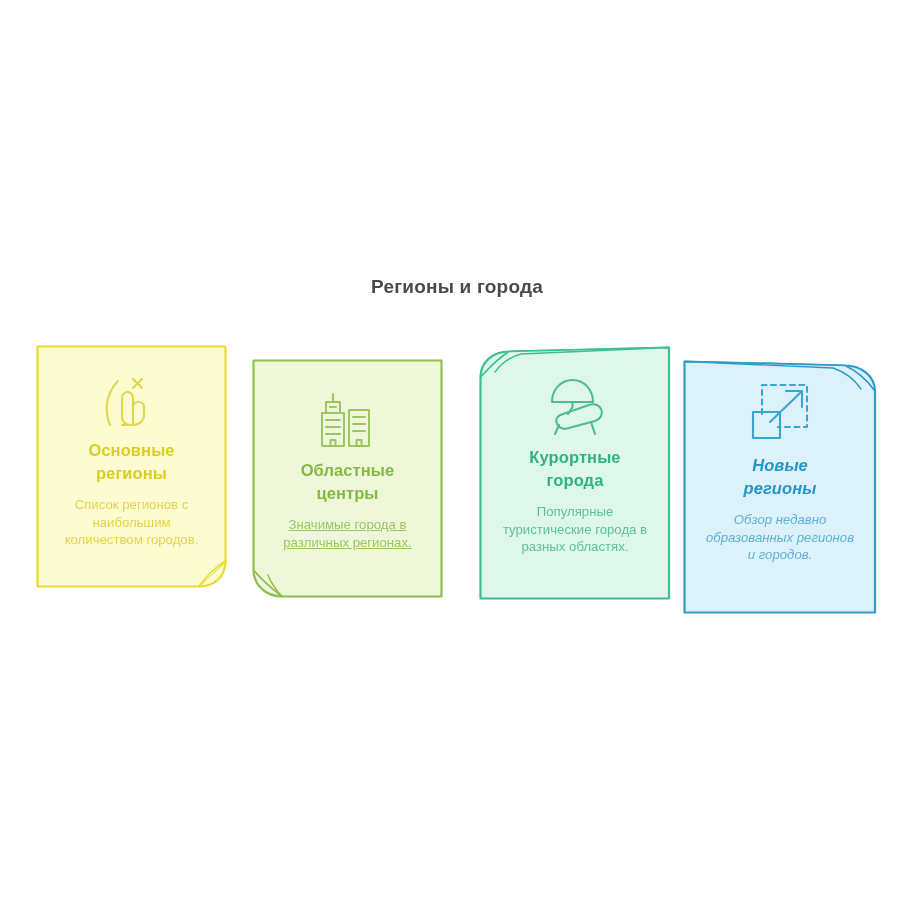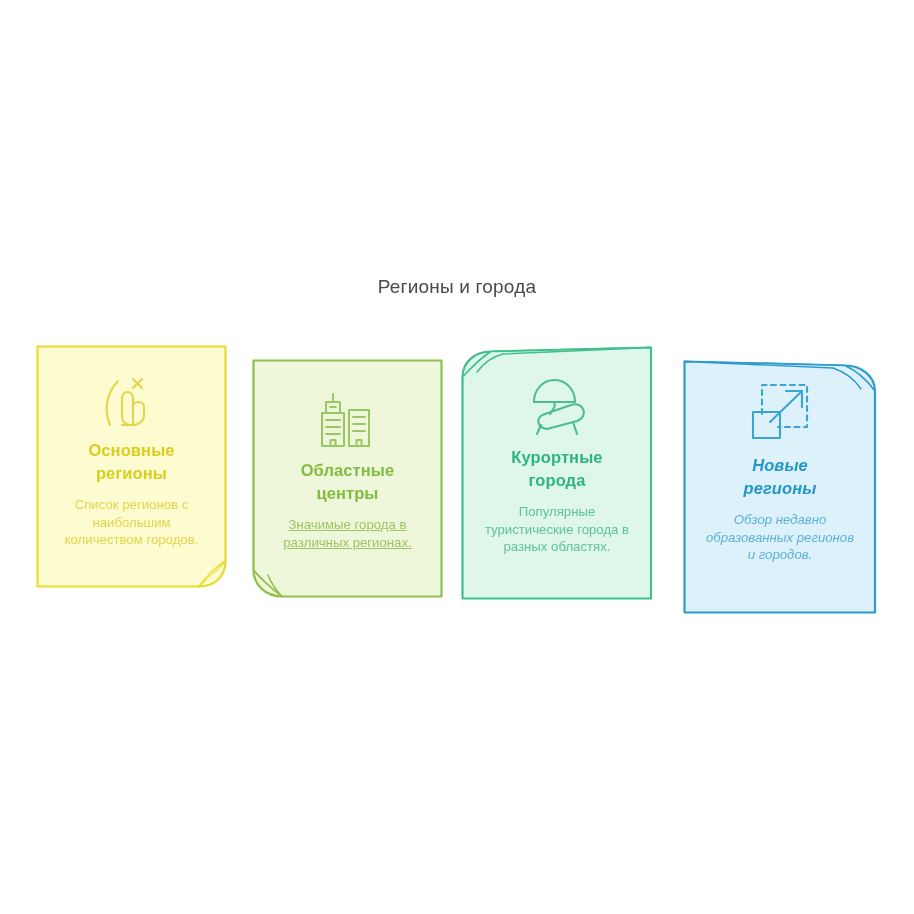--- a/index.html
+++ b/index.html
@@ -24,21 +24,21 @@
 
   
   .page-title {
     position: absolute;
     left: 0;
     top: 274px;
     width: 914px;
     text-align: center;
     font-size: 19px;
     color: #4a4a4a;
-    font-weight: 400;
+    font-weight: 700;
     letter-spacing: 0.2px;
     line-height: 26px;
   }
 
   
   .card {
     position: absolute;
     box-sizing: border-box;
     overflow: visible;
   }
@@ -89,21 +89,21 @@
   #card-1 .card-desc  { margin-top: 11px; color: #e2d54a; }
 
   
   #card-2 { left: 252px; top: 359px;  width: 191px; height: 239px; }
   #card-2 .card-inner { padding-top: 29px; }
   #card-2 .icon-wrap { height: 60px; }
   #card-2 .card-title { margin-top: 11px; color: #83bb41; }
   #card-2 .card-desc  { margin-top: 11px; color: #9cc663; text-decoration: underline; }
 
   
-  #card-3 { left: 461px; top: 346px;  width: 192px; height: 254px; }
+  #card-3 { left: 479px; top: 346px;  width: 192px; height: 254px; }
   #card-3 .card-inner { padding-top: 30px; }
   #card-3 .icon-wrap { height: 60px; }
   #card-3 .card-title { margin-top: 10px; color: #2db57e; }
   #card-3 .card-desc  { margin-top: 11px; color: #5cc497; }
 
   
   #card-4 { left: 683px; top: 360px;  width: 194px; height: 254px; font-style: italic; }
   #card-4 .card-inner { padding-top: 20px; }
   #card-4 .icon-wrap { height: 62px; }
   #card-4 .card-title { margin-top: 12px; color: #2596c8; }

